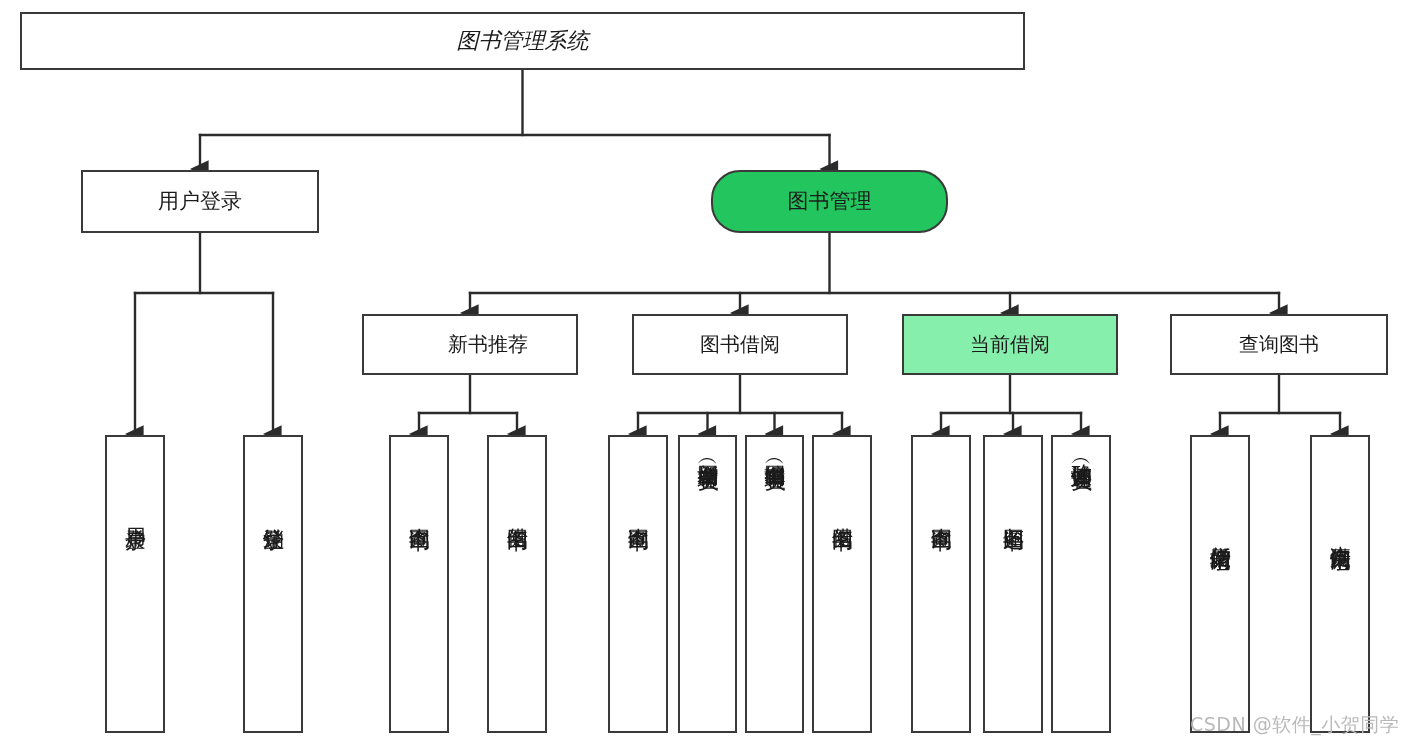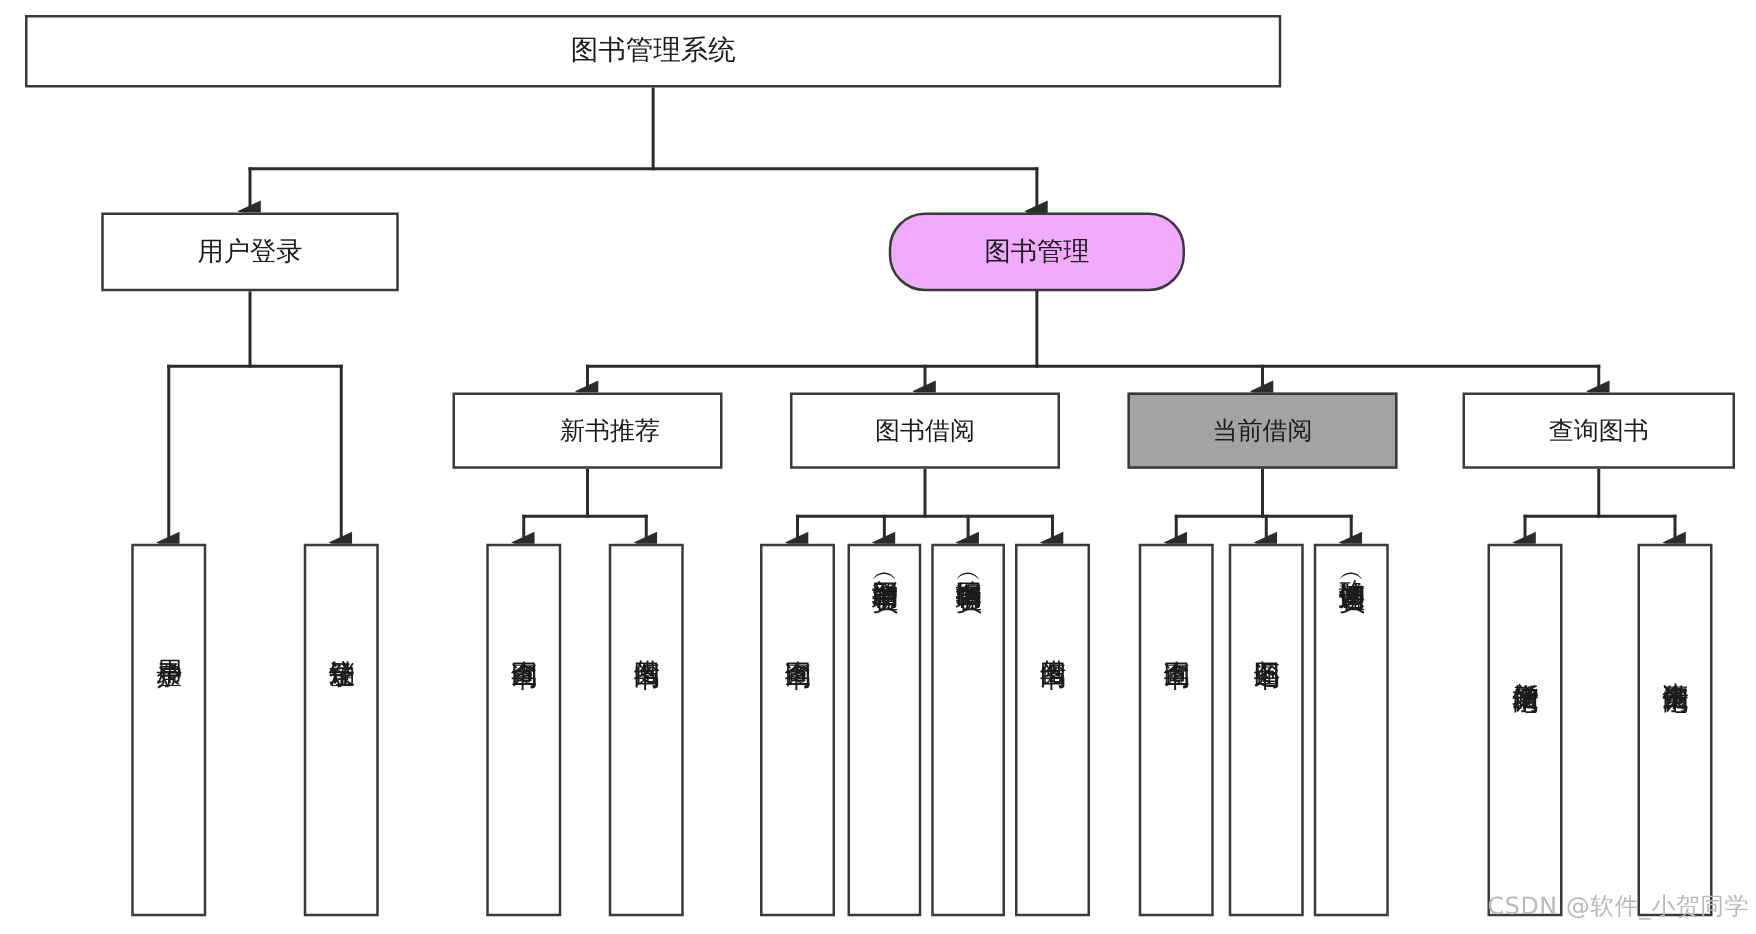--- a/index.html
+++ b/index.html
@@ -112,36 +112,36 @@
         <line x1="941" y1="413" x2="941" y2="434" stroke="#2b2b2b" stroke-width="2.4" stroke-linecap="square" marker-end="url(#arrowhead)"></line>
         <line x1="1013" y1="413" x2="1013" y2="434" stroke="#2b2b2b" stroke-width="2.4" stroke-linecap="square" marker-end="url(#arrowhead)"></line>
         <line x1="1081" y1="413" x2="1081" y2="434" stroke="#2b2b2b" stroke-width="2.4" stroke-linecap="square" marker-end="url(#arrowhead)"></line>
         <line x1="1279" y1="375" x2="1279" y2="413" stroke="#2b2b2b" stroke-width="2.4" stroke-linecap="square"></line>
         <line x1="1220" y1="413" x2="1340" y2="413" stroke="#2b2b2b" stroke-width="2.4" stroke-linecap="square"></line>
         <line x1="1220" y1="413" x2="1220" y2="434" stroke="#2b2b2b" stroke-width="2.4" stroke-linecap="square" marker-end="url(#arrowhead)"></line>
         <line x1="1340" y1="413" x2="1340" y2="434" stroke="#2b2b2b" stroke-width="2.4" stroke-linecap="square" marker-end="url(#arrowhead)"></line>
       </g>
   </svg>
   <div id="node-layer">
-      <div class="node root" style="left: 20px; top: 12px; width: 1005px; height: 58px; border-color: rgb(58, 58, 58); background: rgb(255, 255, 255);">
+      <div class="node root" style="left: 20px; top: 12px; width: 1005px; height: 58px; border-color: rgb(58, 58, 58); background: rgb(255, 255, 255); font-style: italic;">
         <span class="node-label" style="color: rgb(27, 27, 27);">图书管理系统</span>
       </div>
       <div class="node level2" style="left: 81px; top: 170px; width: 238px; height: 63px; border-color: rgb(58, 58, 58); background: rgb(255, 255, 255);">
         <span class="node-label" style="color: rgb(27, 27, 27);">用户登录</span>
       </div>
-      <div class="node level2" style="left: 711px; top: 170px; width: 237px; height: 63px; border-color: rgb(58, 58, 58); background: #f0abfc; border-radius: 29px;">
+      <div class="node level2" style="left: 711px; top: 170px; width: 237px; height: 63px; border-color: rgb(58, 58, 58); background: #22c55e; border-radius: 29px;">
         <span class="node-label" style="color: rgb(27, 27, 27);">图书管理</span>
       </div>
       <div class="node level3" style="left: 362px; top: 314px; width: 216px; height: 61px; border-color: rgb(58, 58, 58); background: rgb(255, 255, 255); padding-left: 36px;">
         <span class="node-label" style="color: rgb(27, 27, 27);">新书推荐</span>
       </div>
       <div class="node level3" style="left: 632px; top: 314px; width: 216px; height: 61px; border-color: rgb(58, 58, 58); background: rgb(255, 255, 255);">
         <span class="node-label" style="color: rgb(27, 27, 27); text-align: right;">图书借阅</span>
       </div>
-      <div class="node level3" style="left: 902px; top: 314px; width: 216px; height: 61px; border-color: rgb(58, 58, 58); background: #a3a3a3;">
+      <div class="node level3" style="left: 902px; top: 314px; width: 216px; height: 61px; border-color: rgb(58, 58, 58); background: #86efac;">
         <span class="node-label" style="color: rgb(27, 27, 27);">当前借阅</span>
       </div>
       <div class="node level3" style="left: 1170px; top: 314px; width: 218px; height: 61px; border-color: rgb(58, 58, 58); background: rgb(255, 255, 255);">
         <span class="node-label" style="color: rgb(27, 27, 27);">查询图书</span>
       </div>
       <div class="node leaf leaf-mid" style="left: 105px; top: 435px; width: 60px; height: 298px; border-color: rgb(58, 58, 58); background: rgb(255, 255, 255);">
         <span class="node-label" style="color: rgb(27, 27, 27);">用户登录</span>
       </div>
       <div class="node leaf leaf-mid" style="left: 243px; top: 435px; width: 60px; height: 298px; border-color: rgb(58, 58, 58); background: rgb(255, 255, 255);">
         <span class="node-label" style="color: rgb(27, 27, 27);">注销登录</span>

